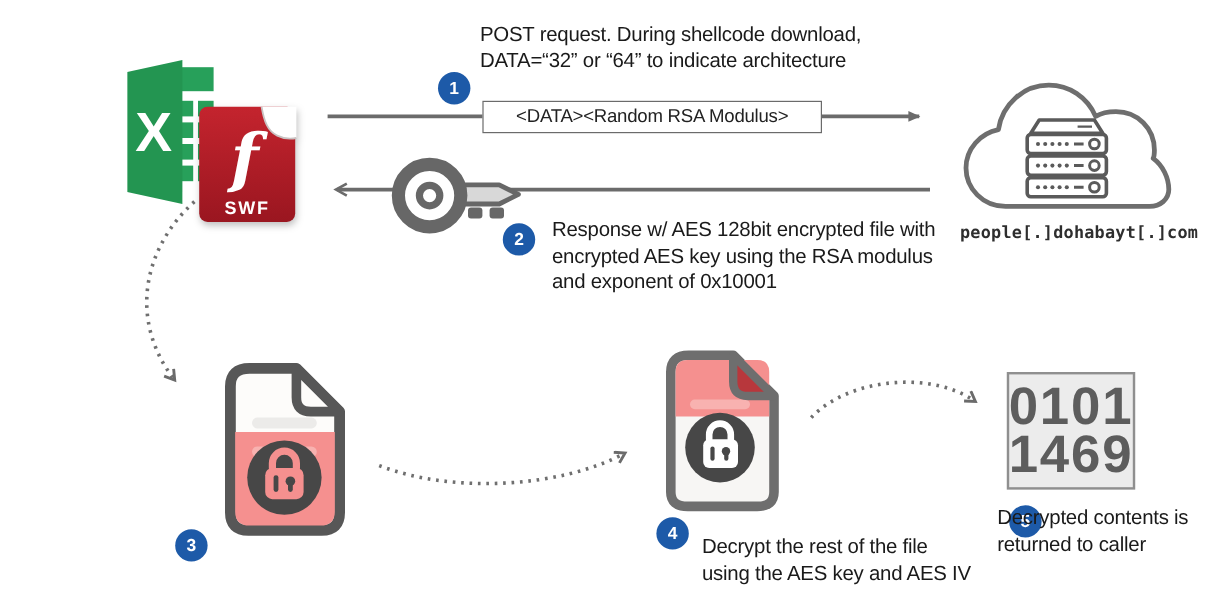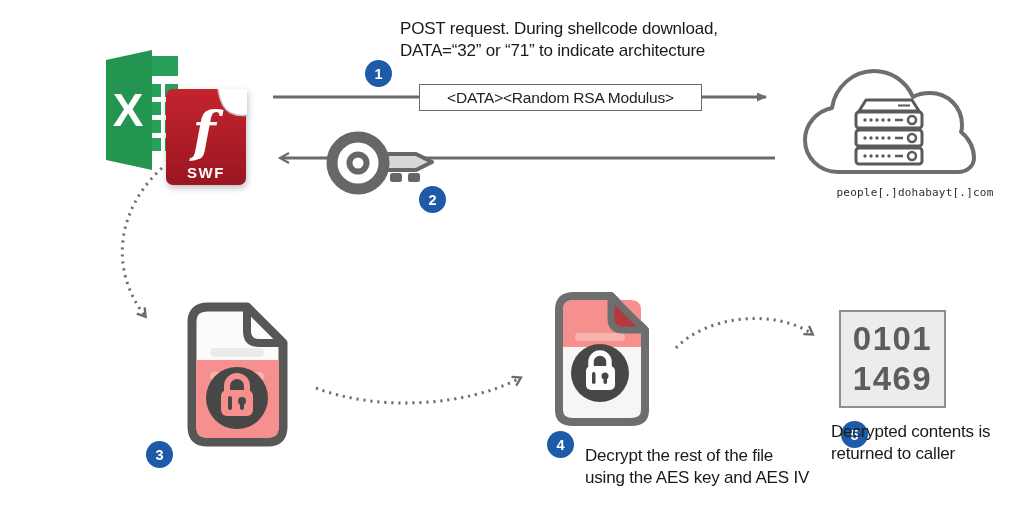--- a/index.html
+++ b/index.html
@@ -14,32 +14,32 @@
     display:flex;align-items:center;justify-content:center;
   }
   .note{
     position:absolute;font-size:17px;line-height:21.5px;color:#1a1a1a;
     white-space:pre-line;letter-spacing:-0.2px;
   }
   .data-box{
     position:absolute;left:402px;top:84px;width:283px;height:27px;
     background:#ffffff;border:1.5px solid #6b6b6b;box-sizing:border-box;
     display:flex;align-items:center;justify-content:center;
-    font-size:15.5px;color:#222;letter-spacing:-0.2px;margin-left:17px;
+    font-size:15.5px;color:#222;letter-spacing:-0.2px;
   }
   .cloud-label{
     position:absolute;left:800px;top:186px;width:176px;text-align:center;
-    font-family:"DejaVu Sans Mono",monospace;font-weight:normal;
-    font-size:11px;color:#2e2e2e;letter-spacing:0.2px;margin-left:27px;
+    font-family:"DejaVu Sans Mono",monospace;font-weight:bold;
+    font-size:14px;color:#2e2e2e;letter-spacing:0.2px;
   }
   .binary-box{
     position:absolute;left:839px;top:310px;width:107px;height:98px;
     background:#ececec;border:2px solid #8f8f8f;box-sizing:border-box;
     display:flex;flex-direction:column;align-items:center;justify-content:center;
-    font-weight:bold;font-size:33px;line-height:40px;color:#5d5d5d;letter-spacing:1.5px;
+    font-weight:bold;font-size:44px;line-height:40px;color:#5d5d5d;letter-spacing:1.5px;
   }
   .swf-shadow{filter:drop-shadow(1px 3px 3px rgba(0,0,0,0.25));}
 </style>
 </head>
 <body>
 
 <div class="canvas">
 
   <svg class="abs" style="left:106px;top:44px;" width="80" height="134" viewBox="0 0 80 134">
     <rect x="40" y="8" width="36" height="104" fill="#ffffff"></rect>
@@ -80,21 +80,21 @@
   </svg>
 
   <div class="data-box">
     <span>&lt;DATA&gt;&lt;Random RSA Modulus&gt;</span>
   </div>
 
   <div class="badge" style="left:365px;top:60px;">
     <span>1</span>
   </div>
   <div class="note" style="left:400px;top:18px;">POST request. During shellcode download,
-DATA=“32” or “71” to indicate architecture</div>
+DATA=“32” or “64” to indicate architecture</div>
 
   <svg class="abs" style="left:265px;top:140px;" width="520" height="36" viewBox="0 0 520 36">
     <defs>
       <marker id="arrR" markerWidth="14" markerHeight="14" refX="9" refY="6" orient="auto" markerUnits="userSpaceOnUse">
         <path d="M1,1 L10,6 L1,11" fill="none" stroke="#6b6b6b" stroke-width="2.2"></path>
       </marker>
     </defs>
     <line x1="510" y1="18" x2="16" y2="18" stroke="#6b6b6b" stroke-width="3" marker-end="url(#arrR)"></line>
   </svg>
 
@@ -102,20 +102,23 @@
     <path d="M66,28 L98,28 L114,36 L98,44 L66,44 Z" fill="#d8d8d8" stroke="#676767" stroke-width="4" stroke-linejoin="round"></path>
     <rect x="72" y="47" width="12" height="9" rx="2.5" fill="#676767"></rect>
     <rect x="90" y="47" width="12" height="9" rx="2.5" fill="#676767"></rect>
     <circle cx="40" cy="37" r="26" fill="#ffffff" stroke="#676767" stroke-width="11"></circle>
     <circle cx="40" cy="37" r="8.5" fill="#ffffff" stroke="#676767" stroke-width="6"></circle>
   </svg>
 
   <div class="badge" style="left:419px;top:186px;">
     <span>2</span>
   </div>
+  <div class="note" style="left:460px;top:181px;">Response w/ AES 128bit encrypted file with
+encrypted AES key using the RSA modulus
+and exponent of 0x10001</div>
 
   <svg class="abs" style="left:792px;top:54px;" width="192" height="132" viewBox="0 0 192 132">
     <path d="M46 118 C27 118 13 103 13 86 C13 70 25 57 40 54 C43 33 61 17 82 17 C99 17 114 27 121 43 C126 40 132 39 138 39 C156 39 170 53 170 71 C170 73 170 76 169 78 C177 84 182 94 182 104 C182 112 175 118 166 118 Z" fill="#ffffff" stroke="#6e6e6e" stroke-width="4" stroke-linejoin="round"></path>
     <g>
       <path d="M74,46 L120,46 L127,57 L67,57 Z" fill="#ffffff" stroke="#5a5a5a" stroke-width="3" stroke-linejoin="round"></path>
       <line x1="106" y1="51.5" x2="118" y2="51.5" stroke="#5a5a5a" stroke-width="2"></line>
       <g>
         <rect x="64" y="58" width="66" height="16" rx="3" fill="#ffffff" stroke="#5a5a5a" stroke-width="3"></rect>
         <circle cx="73" cy="66" r="1.7" fill="#5a5a5a"></circle>
           <circle cx="79" cy="66" r="1.7" fill="#5a5a5a"></circle>

